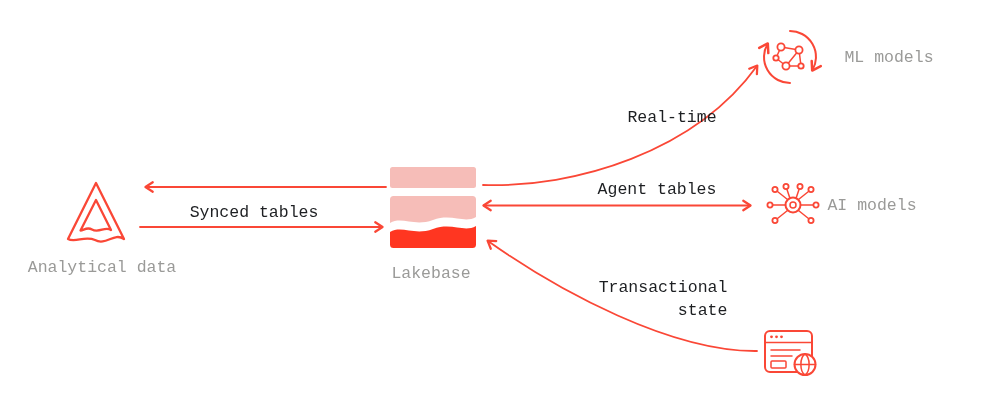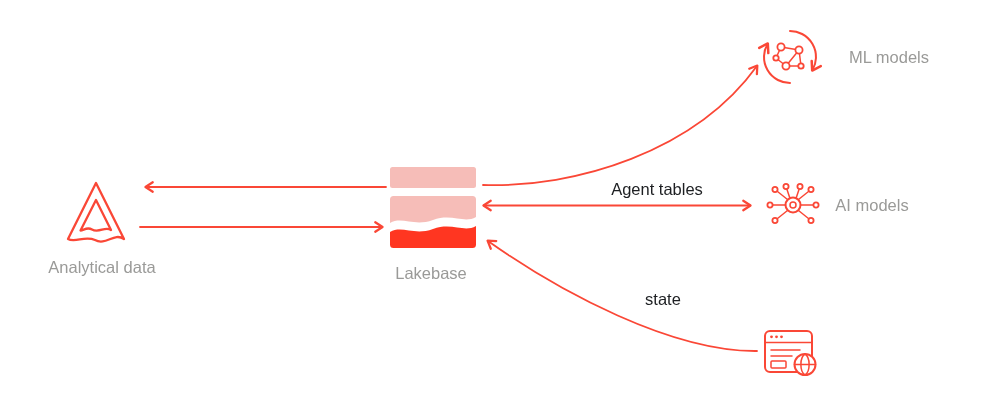--- a/index.html
+++ b/index.html
@@ -11,20 +11,21 @@
     height: 417px;
     background: #ffffff;
     overflow: hidden;
   }
   .canvas svg { position: absolute; left: 0; top: 0; }
   .lbl {
     position: absolute;
     transform: translate(-50%, -50%);
     white-space: nowrap;
     text-align: right;
+    font-family: Liberation Mono, monospace;
   }
   .lbl.dark { color: var(--dark-text); font-size: 16.5px; font-weight: 500; line-height: 23px; }
   .lbl.gray { color: var(--gray-text); font-size: 16.5px; font-weight: 400; }
   .edge { fill: none; stroke: var(--accent); stroke-width: 1.8px; stroke-linecap: round; }
   .icon-stroke { fill: none; stroke: var(--accent); stroke-width: 2px; stroke-linecap: round; stroke-linejoin: round; }
   .icon-thin { fill: none; stroke: var(--accent); stroke-width: 1.5px; stroke-linecap: round; stroke-linejoin: round; }
   .node-dot { fill: #ffffff; stroke: var(--accent); stroke-width: 1.8px; }
   .fill-dot { fill: var(--accent); }
   .marker-path { fill: none; stroke: var(--accent); stroke-width: 2px; stroke-linecap: round; stroke-linejoin: round; }
   .pink { fill: var(--pink); }
@@ -91,24 +92,27 @@
       <circle class="fill-dot" cx="776.5" cy="336.8" r="1.4"></circle>
       <circle class="fill-dot" cx="781.5" cy="336.8" r="1.4"></circle>
       <path class="icon-thin" d="M771,350 H800 M771,356 H792"></path>
       <rect class="icon-thin" x="771" y="361" width="15" height="7" rx="1"></rect>
       <circle cx="805" cy="364.5" r="10.5" fill="#ffffff"></circle>
       <circle class="icon-stroke" cx="805" cy="364.5" r="10.5"></circle>
       <path class="icon-thin" d="M805,354 C799.5,357.5 799.5,371.5 805,375 M805,354 C810.5,357.5 810.5,371.5 805,375 M794.5,364.5 H815.5"></path>
     </g>
   </svg>
 
+  <div class="lbl dark" style="left:254px; top:212px">Synced tables</div>
   <div class="lbl dark" style="left:672px; top:117px">
+    <div>Real-time</div>
   </div>
   <div class="lbl dark" style="left:657px; top:189px">Agent tables</div>
   <div class="lbl dark" style="left:663px; top:299px">
+    <div>Transactional</div>
     <div>state</div>
   </div>
 
   <div class="lbl gray" style="left:102px; top:267px">Analytical data</div>
   <div class="lbl gray" style="left:431px; top:273px">Lakebase</div>
   <div class="lbl gray" style="left:889px; top:57px">ML models</div>
   <div class="lbl gray" style="left:872px; top:205px">AI models</div>
 
 </div>
 

